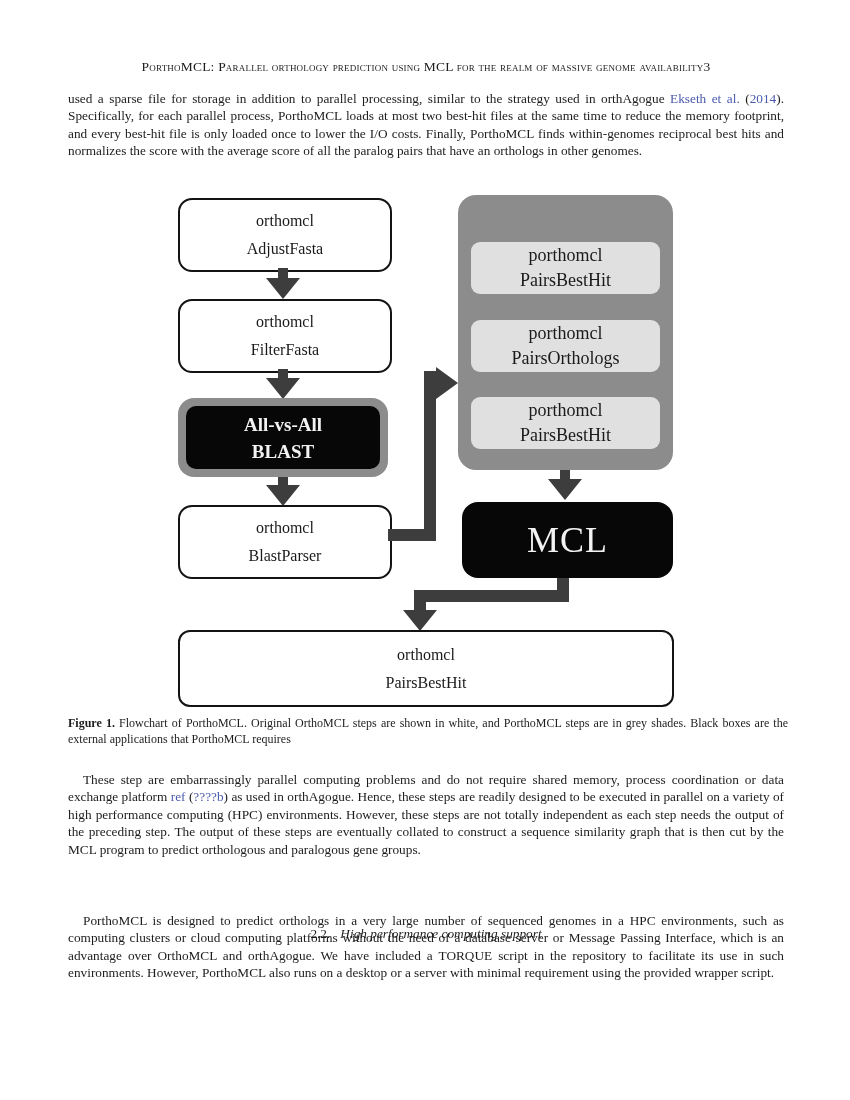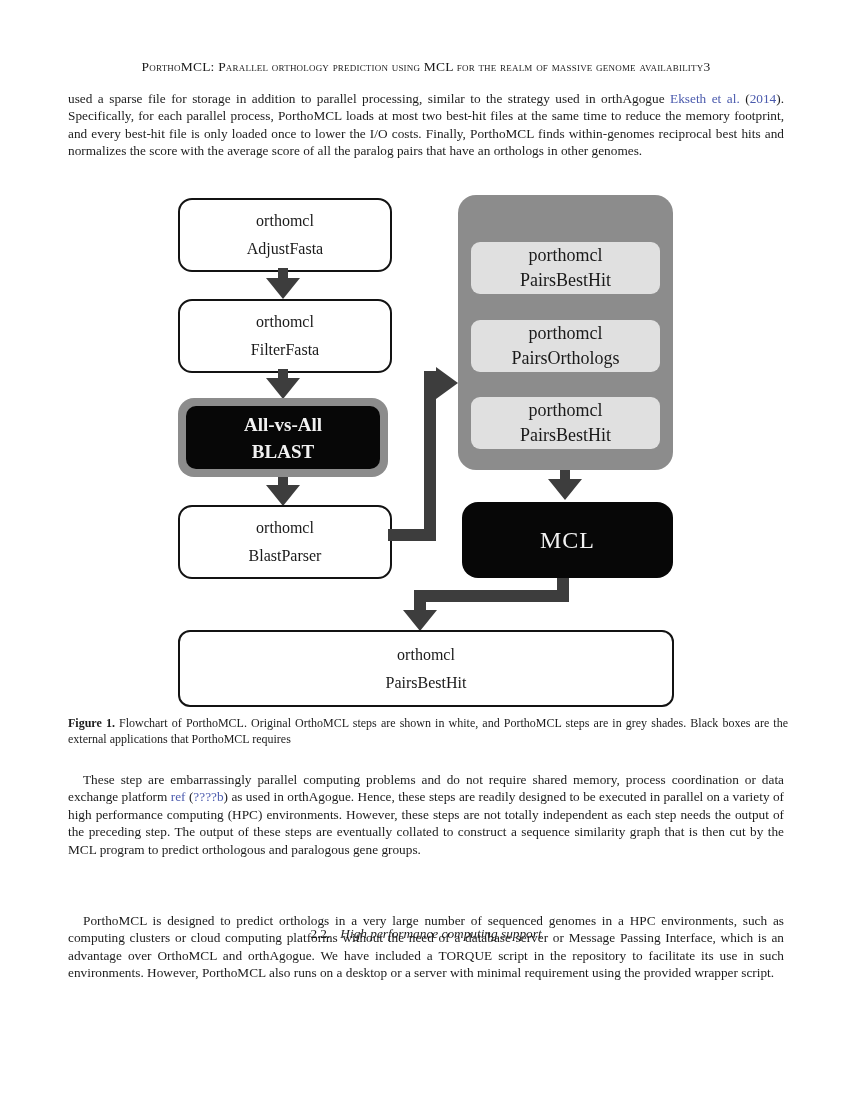--- a/index.html
+++ b/index.html
@@ -58,21 +58,21 @@
     display:block;text-align:center;color:#f5f5f5;font-size:20px;margin-top:9px;
   }
   .fc-light{
     position:absolute;background:var(--light_grey,#e0e0e0);border-radius:9px;
     display:flex;flex-direction:column;align-items:center;justify-content:center;
     font-size:18px;line-height:25px;color:#1a1a1a;text-align:center;
   }
   .fc-mcl{
     position:absolute;background:var(--black_box,#070707);border-radius:16px;
     display:flex;align-items:center;justify-content:center;
-    color:#f2f2f2;font-size:24px;letter-spacing:1px;
+    color:#f2f2f2;font-size:36px;letter-spacing:1px;
   }
   .fc-seg{position:absolute;background:var(--arrow,#3d3d3d);}
   .fc-arrowhead-down{
     position:absolute;width:0;height:0;
     border-left:17px solid transparent;border-right:17px solid transparent;
     border-top:21px solid var(--arrow,#3d3d3d);
   }
   .fc-arrowhead-right{
     position:absolute;width:0;height:0;
     border-top:16px solid transparent;border-bottom:16px solid transparent;

